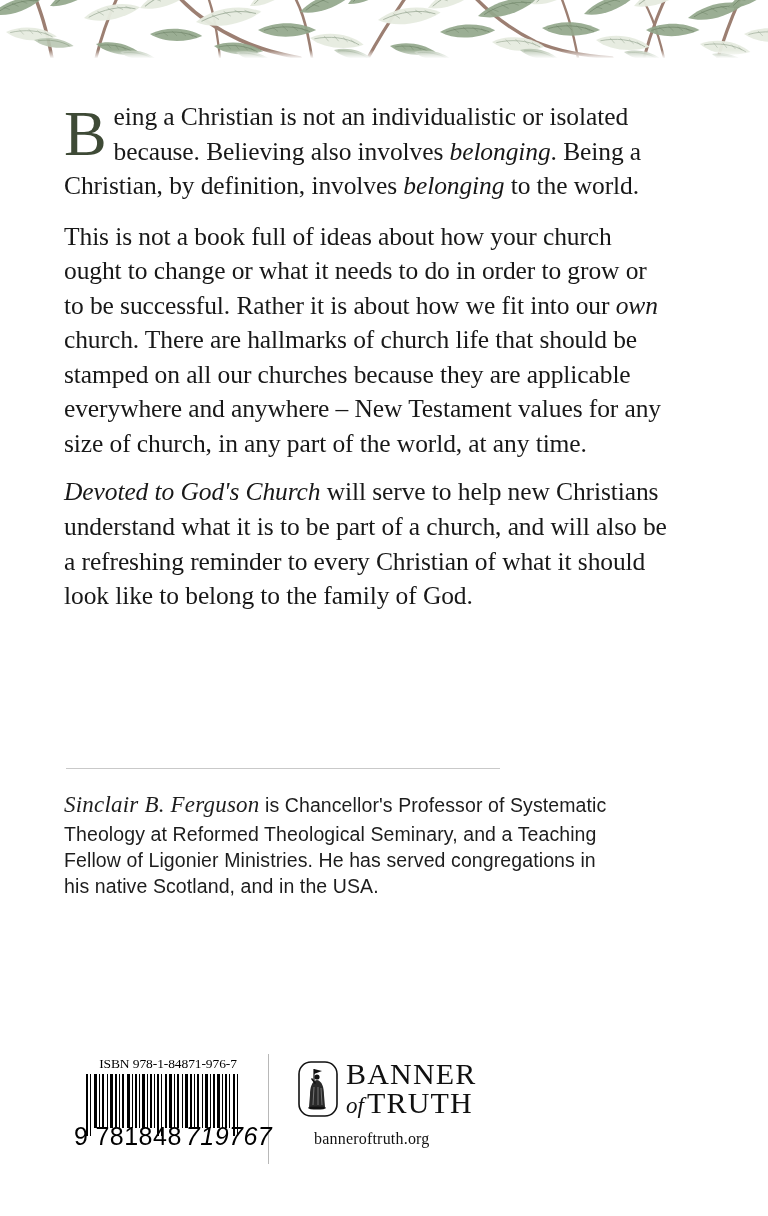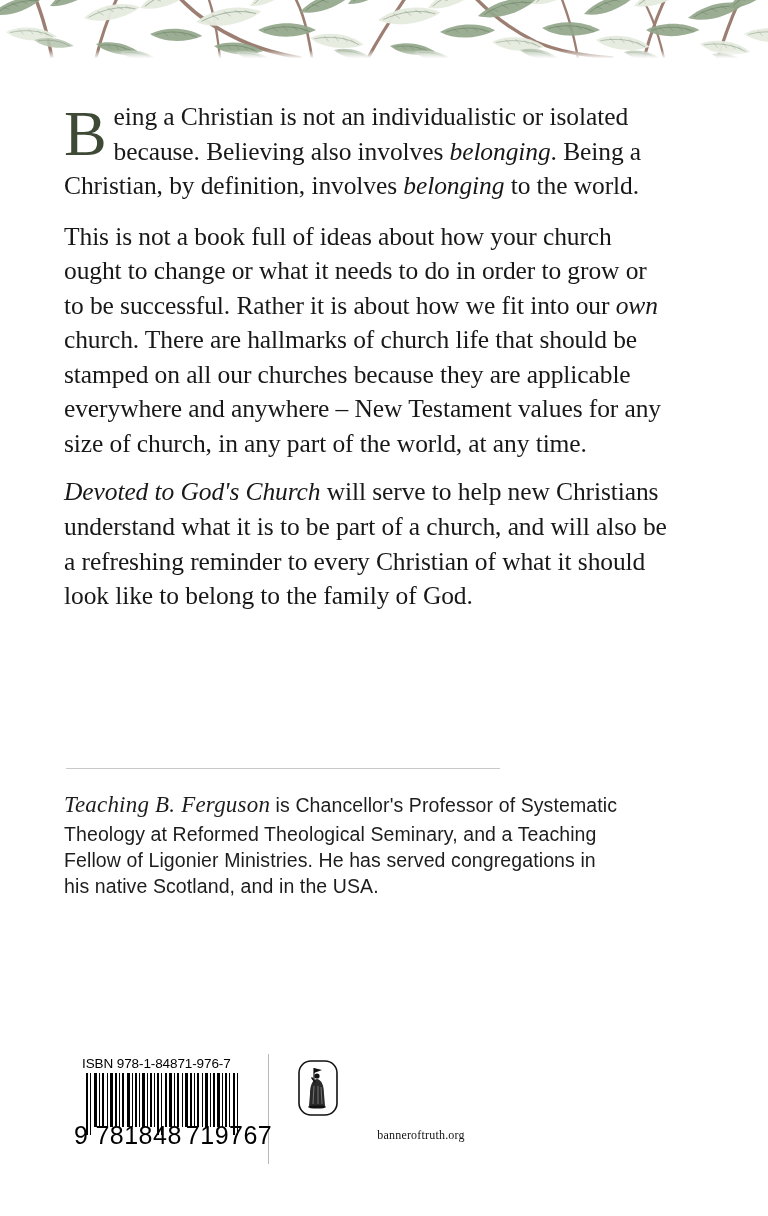--- a/index.html
+++ b/index.html
@@ -104,41 +104,41 @@
     height: 130px;
   }
 
   .barcode-block {
     position: absolute;
     left: 74px;
     top: 10px;
     width: 180px;
   }
   .isbn-text {
-    font-family: Liberation Sans, sans-serif;
+    font-family: Liberation Serif, serif;
     font-size: 13.5px;
     letter-spacing: -0.1px;
     color: #000;
-    text-align: left;
+    text-align: center;
     margin: 0 0 2px 8px;
     white-space: nowrap;
   }
   .barcode-bars { display: block; margin-left: 12px; }
   .ean-digits {
     font-family: "Liberation Sans", sans-serif;
     font-size: 25px;
     color: #000;
     letter-spacing: 0.5px;
     margin-top: -14px;
     position: relative;
     z-index: 2;
     white-space: nowrap;
   }
   .ean-digits .lead { margin-right: 7px; }
-  .ean-digits .grp2 { margin-left: 4px; }
+  .ean-digits .grp2 { margin-left: 4px; font-style: italic; }
 
   .footer-divider {
     position: absolute;
     left: 268px;
     top: 8px;
     width: 1px;
     height: 110px;
     background: #b8b8b8;
   }
 
@@ -169,23 +169,23 @@
     white-space: nowrap;
   }
   .pub-of {
     font-style: italic;
     font-size: 23px;
     letter-spacing: 0px;
     padding-right: 3px;
   }
   .pub-url {
     font-family: "Liberation Serif", serif;
-    font-size: 12px;
+    font-size: 16px;
     color: #111;
-    text-align: center;
+    text-align: left;
     margin-top: 12px;
     margin-left: 16px;
     letter-spacing: 0.2px;
   }
 </style>
 </head>
 <body>
 
 <div class="top-border">
   <svg width="768" height="60" viewBox="0 0 768 60" xmlns="http://www.w3.org/2000/svg">
@@ -275,21 +275,21 @@
   <p class="first"><span class="dropcap">B</span><span>eing a Christian is not an individualistic or isolated because. Believing also involves </span><em>belonging</em><span>. Being a Christian, by definition, involves </span><em>belonging</em><span> to the world.</span></p>
 
   <p><span>This is not a book full of ideas about how your church ought to change or what it needs to do in order to grow or to be successful. Rather it is about how we fit into our </span><em>own</em><span> church. There are hallmarks of church life that should be stamped on all our churches because they are applicable everywhere and anywhere – New Testament values for any size of church, in any part of the world, at any time.</span></p>
 
   <p><em>Devoted to God's Church</em><span> will serve to help new Christians understand what it is to be part of a church, and will also be a refreshing reminder to every Christian of what it should look like to belong to the family of God.</span></p>
 </div>
 
 <div class="bio-rule"></div>
 
 <div class="bio">
-  <span class="author-name">Teaching B. Ferguson</span><span> is Chancellor's Professor of Systematic Theology at Reformed Theological Seminary, and a Teaching Fellow of Ligonier Ministries. He has served congregations in his native Scotland, and in the USA.</span>
+  <span class="author-name">Sinclair B. Ferguson</span><span> is Chancellor's Professor of Systematic Theology at Reformed Theological Seminary, and a Teaching Fellow of Ligonier Ministries. He has served congregations in his native Scotland, and in the USA.</span>
 </div>
 
 <div class="footer">
 
   <div class="barcode-block">
     <div class="isbn-text">ISBN 978-1-84871-976-7</div>
     <svg class="barcode-bars" width="156" height="62" viewBox="0 0 156 62" xmlns="http://www.w3.org/2000/svg">
       <rect x="0" y="0" width="156" height="62" fill="#ffffff"></rect>
       <g fill="#000000">
         <rect x="0" y="0" width="2" height="62"></rect>
@@ -349,17 +349,21 @@
         <circle cx="19" cy="16" r="2.6" fill="#111"></circle>
 
         <path d="M19,19 C14,20 12,26 12,34 L11,46 L27,46 L26,34 C26,26 24,20 19,19 Z" fill="#2a2a2a"></path>
 
         <path d="M17,22 L14,18" stroke="#111" stroke-width="1.6" fill="none" stroke-linecap="round"></path>
 
         <path d="M16,26 L15,44 M20,26 L20,44 M23,27 L24,44" stroke="#ffffff" stroke-width="0.7" opacity="0.5"></path>
 
         <ellipse cx="19" cy="47" rx="9" ry="1.6" fill="#111"></ellipse>
       </svg>
+      <div class="pub-words">
+        <div class="pub-line1">BANNER</div>
+        <div class="pub-line2"><span class="pub-of">of</span><span>TRUTH</span></div>
+      </div>
     </div>
     <div class="pub-url">banneroftruth.org</div>
   </div>
 
 </div>
 
 </body></html>

